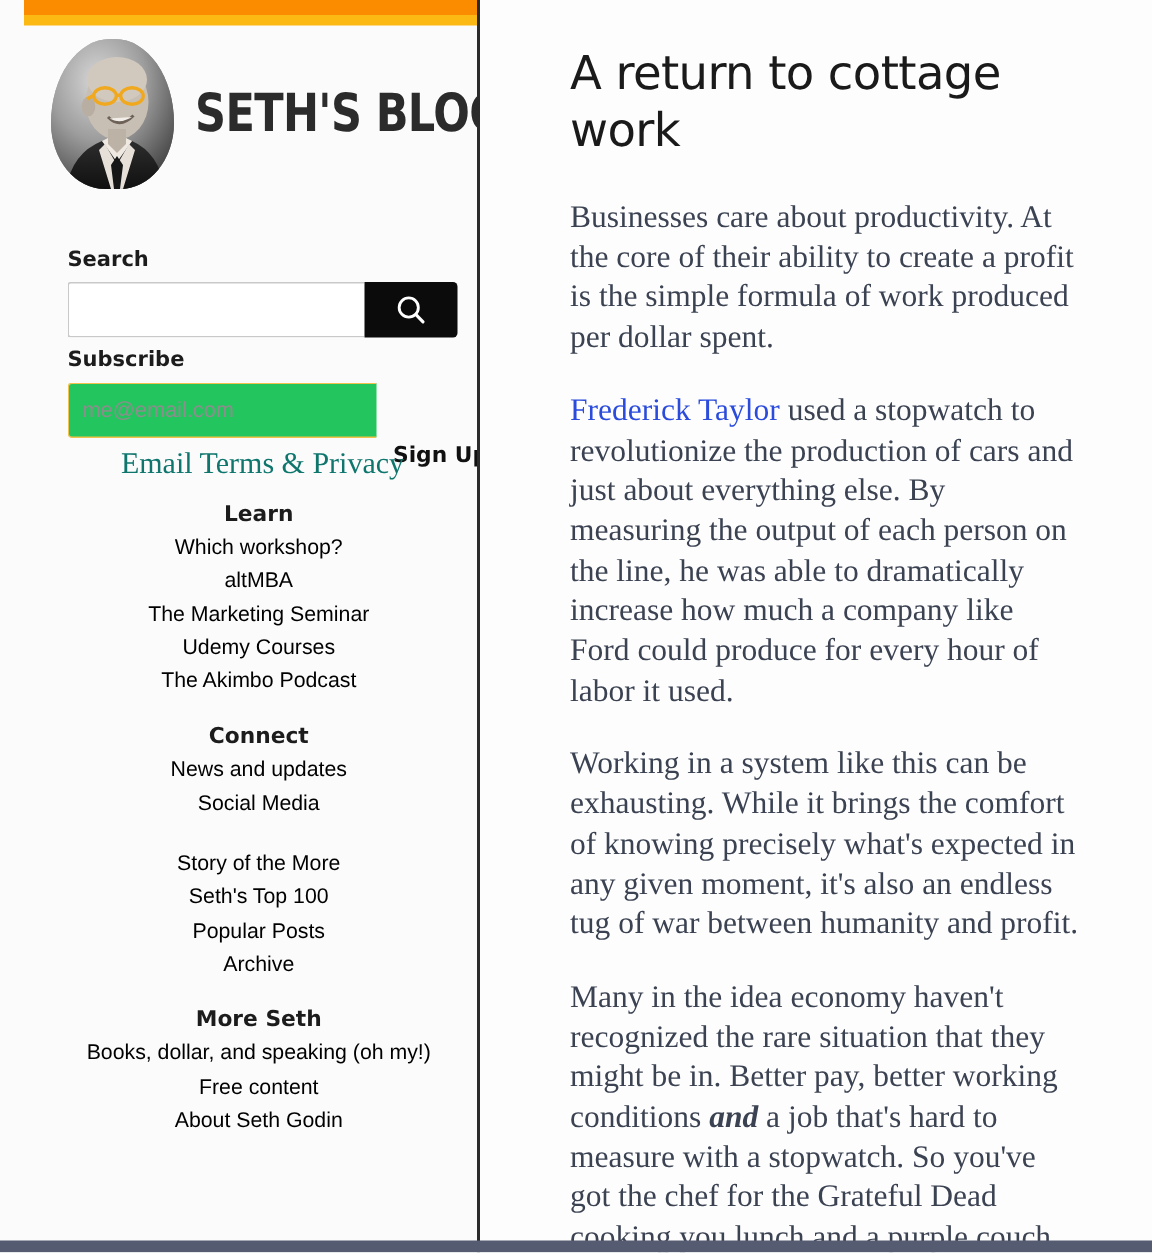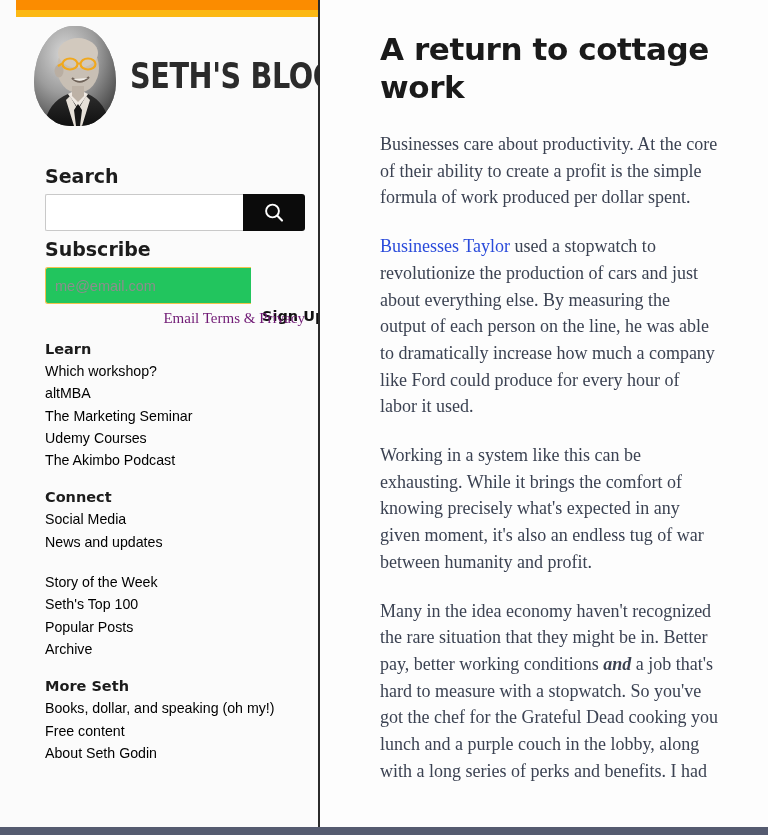--- a/index.html
+++ b/index.html
@@ -72,21 +72,21 @@
     color: #2b2b2b;
     transform: scaleX(0.82);
     transform-origin: left center;
     white-space: nowrap;
   }
 
   
   .side-inner { padding: 0 18px 0 29px; }
   .side-h {
     font-family: "DejaVu Sans", sans-serif;
-    font-size: 19px;
+    font-size: 14px;
     font-weight: bold;
     color: #1c1c1c;
     margin: 0 0 7px 0;
   }
   .search-h { margin-top: 38px; }
   .subscribe-h { margin-top: 7px; }
 
   
   .search-row {
     display: flex;
@@ -146,29 +146,29 @@
     font-family: "DejaVu Sans", sans-serif;
     font-weight: bold;
     font-size: 14.5px;
     padding: 0 11px;
     cursor: pointer;
     white-space: nowrap;
     margin-top: 41px;
   }
   .terms {
     width: 260px;
-    text-align: right;
+    text-align: center;
     font-family: "Liberation Serif", serif;
-    font-size: 15px;
-    color: #701a75;
+    font-size: 20px;
+    color: #0f766e;
     margin-top: 6px;
   }
 
   
-  .nav-group { margin-top: 18px; }
+  .nav-group { margin-top: 18px; text-align: center; }
   .nav-group.first { margin-top: 14px; }
   .nav-group-title {
     font-family: "DejaVu Sans", sans-serif;
     font-size: 14.5px;
     font-weight: bold;
     color: #1c1c1c;
     margin-bottom: 3px;
   }
   .nav-link {
     display: block;
@@ -188,30 +188,30 @@
     top: 0;
     width: 446px;
     height: 835px;
     overflow: hidden;
     background: #fdfdfd;
     box-sizing: border-box;
     padding: 30px 48px 0 58px;
   }
   .post-title {
     font-family: "DejaVu Sans", sans-serif;
-    font-weight: bold;
+    font-weight: normal;
     font-size: 31px;
     line-height: 38px;
     color: #1a1a1a;
     letter-spacing: -0.4px;
     margin: 0 0 25px 0;
   }
   .post-p {
     font-family: "Liberation Serif", serif;
-    font-size: 18px;
+    font-size: 21px;
     line-height: 26.7px;
     color: #3b4252;
     margin: 0 0 22px 0;
   }
   .post-p a {
     color: #2a4bdb;
     text-decoration: none;
   }
   .post-p em { font-style: italic; font-weight: bold; }
 
@@ -305,26 +305,26 @@
           <div class="nav-group-title">Learn</div>
           <a class="nav-link">Which workshop?</a>
           <a class="nav-link">altMBA</a>
           <a class="nav-link">The Marketing Seminar</a>
           <a class="nav-link">Udemy Courses</a>
           <a class="nav-link">The Akimbo Podcast</a>
         </div>
 
         <div class="nav-group">
           <div class="nav-group-title">Connect</div>
+          <a class="nav-link">News and updates</a>
           <a class="nav-link">Social Media</a>
-          <a class="nav-link">News and updates</a>
         </div>
 
         <div class="nav-group">
-          <a class="nav-link">Story of the Week</a>
+          <a class="nav-link">Story of the More</a>
           <a class="nav-link">Seth's Top 100</a>
           <a class="nav-link">Popular Posts</a>
           <a class="nav-link">Archive</a>
         </div>
 
         <div class="nav-group">
           <div class="nav-group-title">More Seth</div>
           <a class="nav-link">Books, dollar, and speaking (oh my!)</a>
           <a class="nav-link">Free content</a>
           <a class="nav-link">About Seth Godin</a>
@@ -332,21 +332,21 @@
 
       </nav>
     </div>
   </aside>
 
   <main id="article">
     <h1 class="post-title">A return to cottage work</h1>
 
     <p class="post-p">Businesses care about productivity. At the core of their ability to create a profit is the simple formula of work produced per dollar spent.</p>
 
-    <p class="post-p"><a>Businesses Taylor</a><span> used a stopwatch to revolutionize the production of cars and just about everything else. By measuring the output of each person on the line, he was able to dramatically increase how much a company like Ford could produce for every hour of labor it used.</span></p>
+    <p class="post-p"><a>Frederick Taylor</a><span> used a stopwatch to revolutionize the production of cars and just about everything else. By measuring the output of each person on the line, he was able to dramatically increase how much a company like Ford could produce for every hour of labor it used.</span></p>
 
     <p class="post-p">Working in a system like this can be exhausting. While it brings the comfort of knowing precisely what's expected in any given moment, it's also an endless tug of war between humanity and profit.</p>
 
     <p class="post-p"><span>Many in the idea economy haven't recognized the rare situation that they might be in. Better pay, better working conditions </span><em>and</em><span> a job that's hard to measure with a stopwatch. So you've got the chef for the Grateful Dead cooking you lunch and a purple couch in the lobby, along with a long series of perks and benefits. I had</span></p>
   </main>
 
   <div id="bottombar"></div>
 </div>
 
 </body></html>

